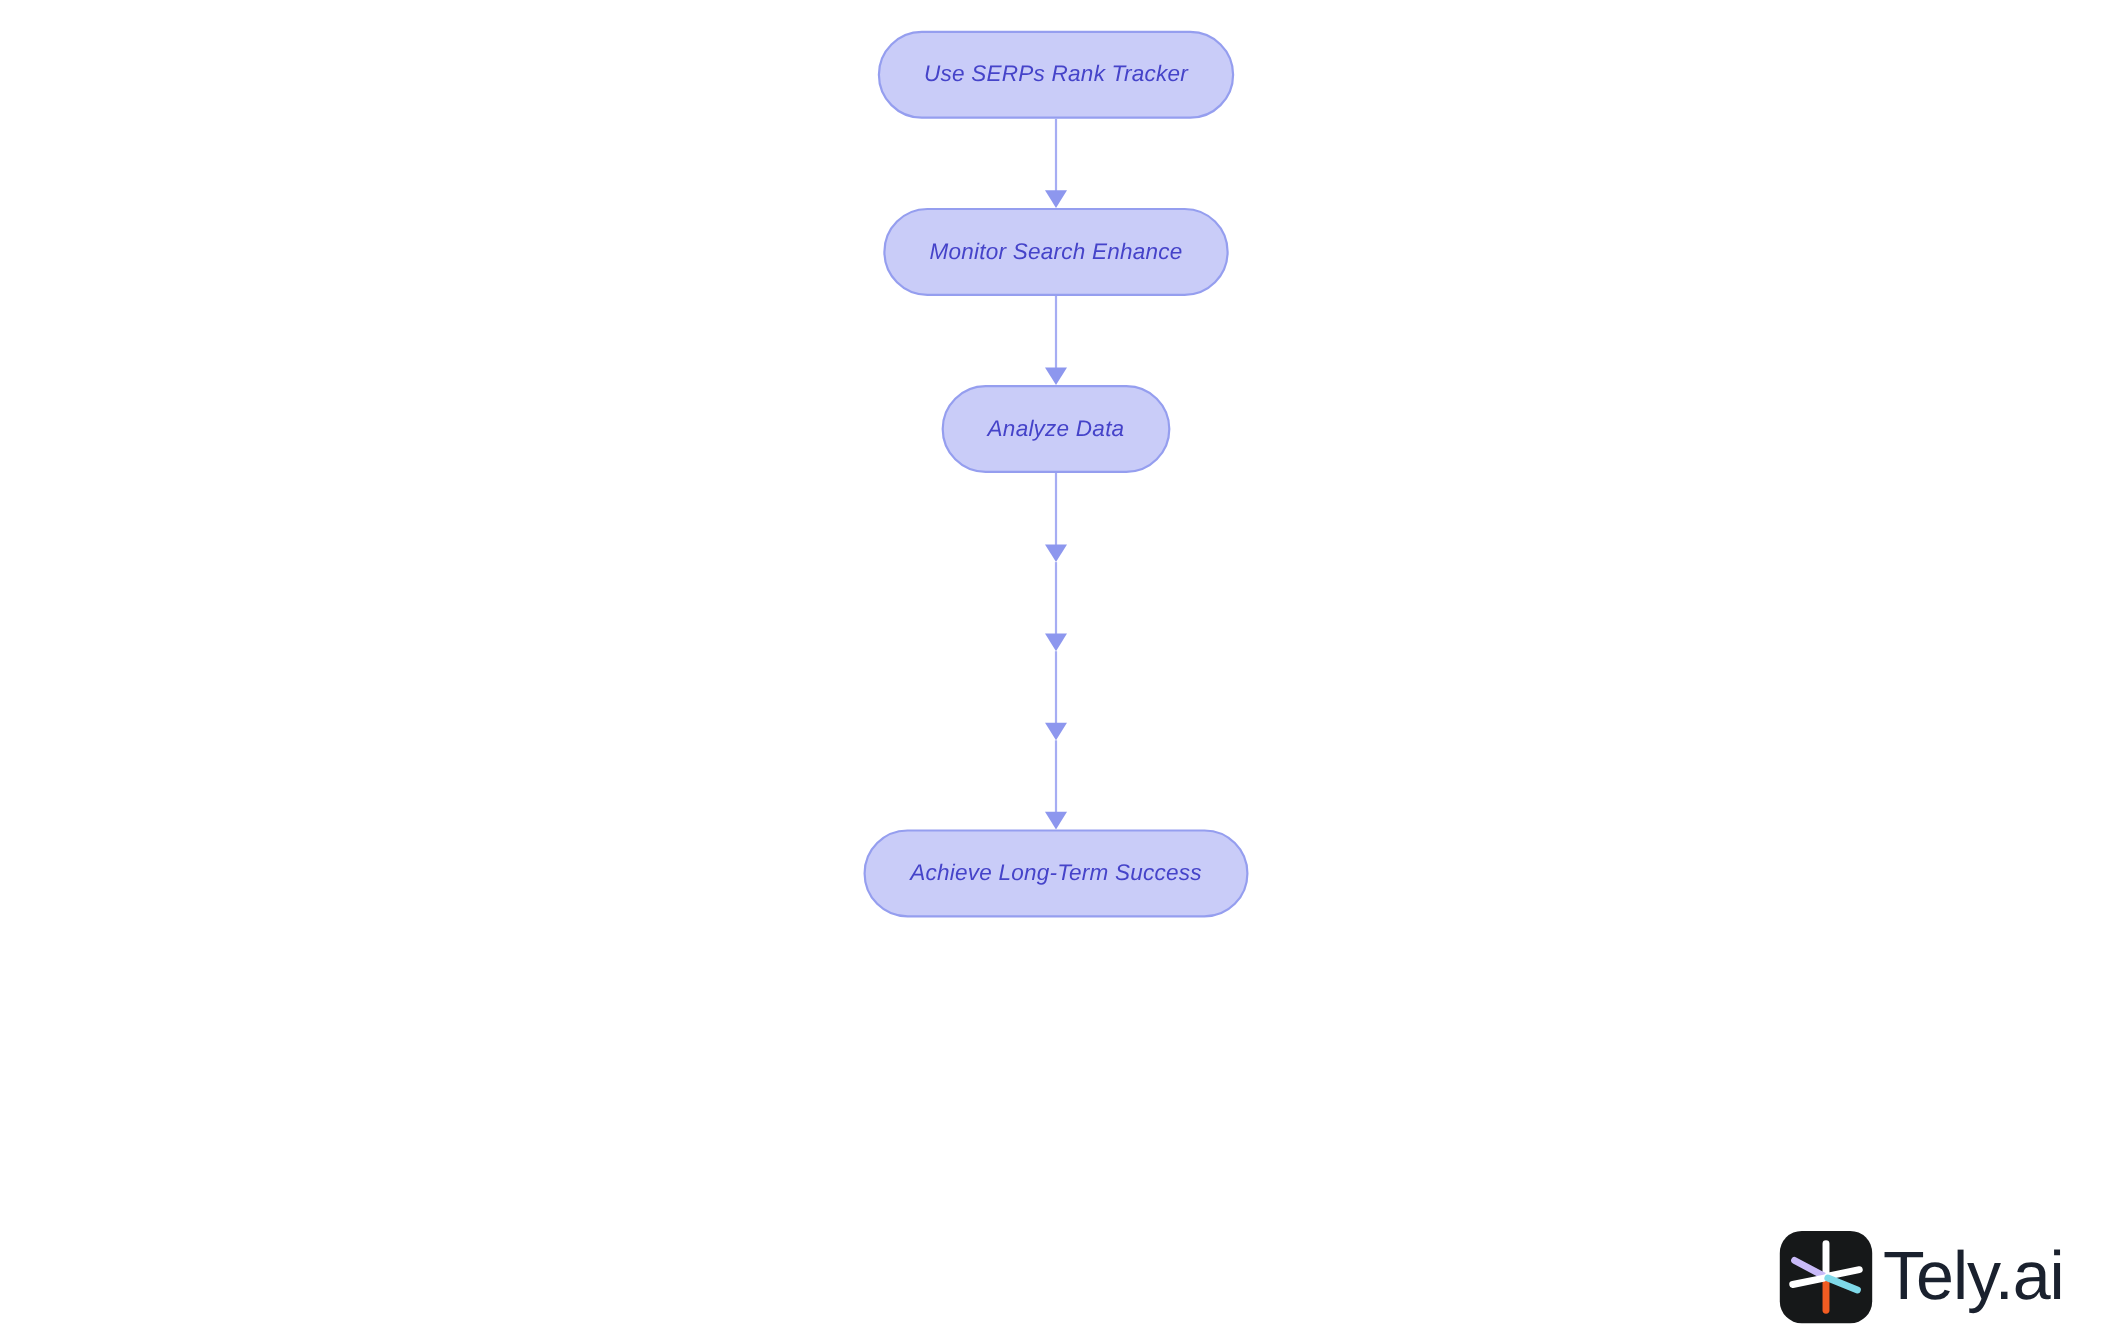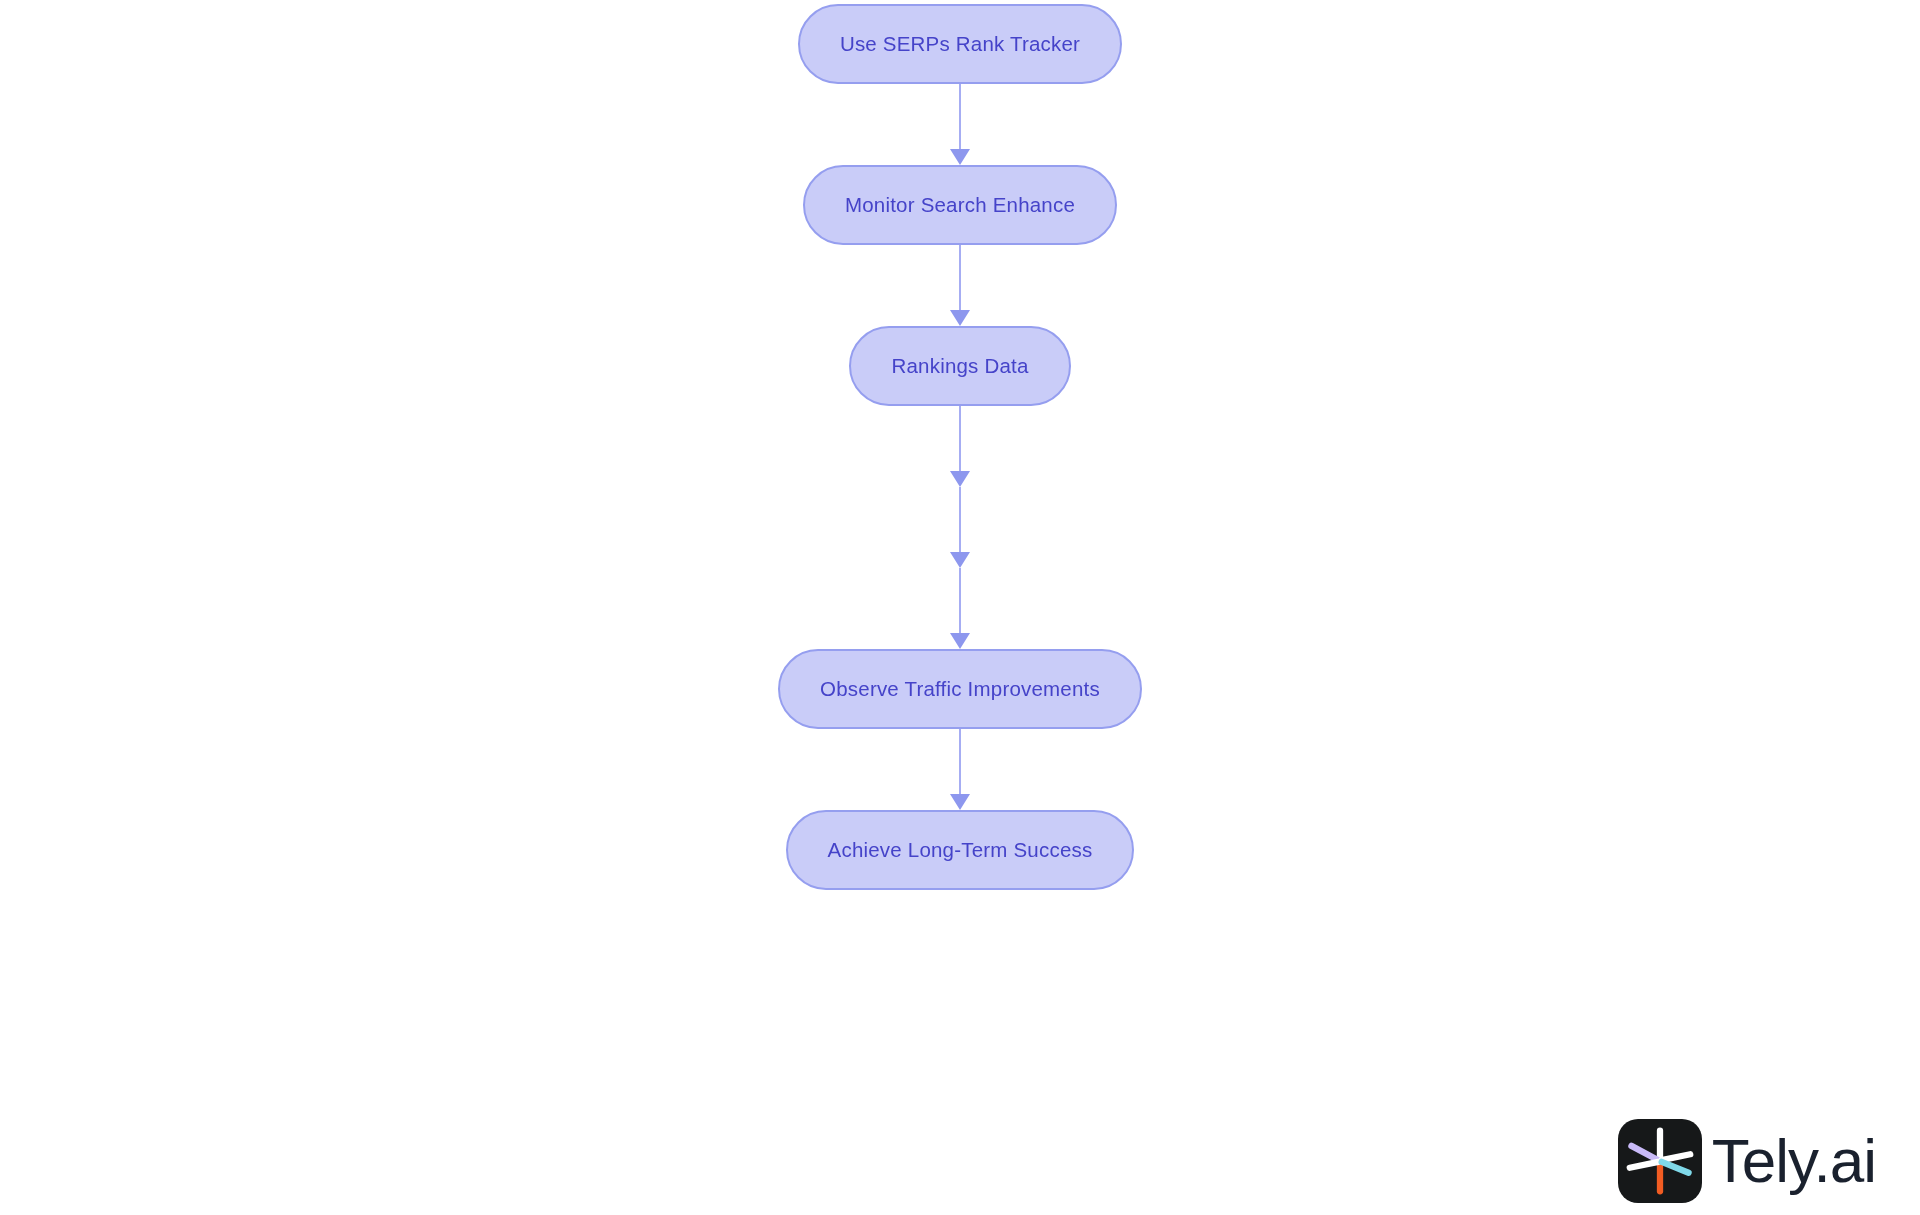--- a/index.html
+++ b/index.html
@@ -5,25 +5,26 @@
   html,body{margin:0;padding:0;}
   body{
     width:1920px;height:1215px;
     background:#ffffff;
     font-family:"Liberation Sans", sans-serif;
     position:relative;
     overflow:hidden;
   }
   .flowchart{
     position:absolute;
-    top:4px;left:0;
+    top:28px;left:0;
     width:100%;
     display:flex;
     flex-direction:column;
     align-items:center;
+    font-style:italic;
   }
   .flow-node{
     height:80px;
     box-sizing:border-box;
     display:flex;
     align-items:center;
     justify-content:center;
     padding:0 40px;
     background:#c9ccf8;
     border:2px solid #959eef;
@@ -93,43 +94,40 @@
   <div class="flow-node">
     <span>Monitor Search Enhance</span>
   </div>
 
   <div class="connector">
     <div class="line"></div>
     <div class="head"></div>
   </div>
 
   <div class="flow-node">
-    <span>Rankings Data</span>
+    <span>Analyze Data</span>
   </div>
 
   <div class="connector">
     <div class="line"></div>
     <div class="head"></div>
   </div>
 
 
   <div class="connector">
     <div class="line"></div>
     <div class="head"></div>
   </div>
 
 
   <div class="connector">
     <div class="line"></div>
     <div class="head"></div>
   </div>
 
-  <div class="flow-node">
-    <span>Observe Traffic Improvements</span>
-  </div>
 
   <div class="connector">
     <div class="line"></div>
     <div class="head"></div>
   </div>
 
   <div class="flow-node">
     <span>Achieve Long-Term Success</span>
   </div>
 

